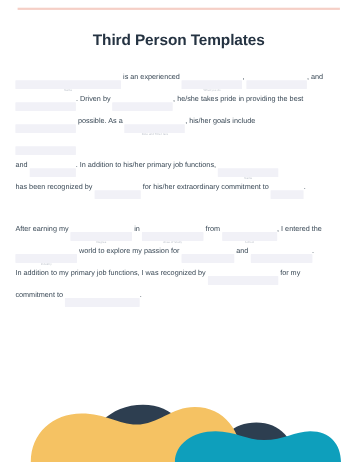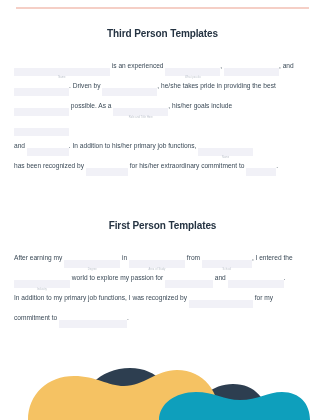--- a/index.html
+++ b/index.html
@@ -39,21 +39,21 @@
     content:"";position:absolute;width:1.4px;height:1.4px;border-radius:50%;
     background:#F2755F;left:0.6px;top:0.6px;
   }
   .rule{
     height:1.5px;background:#F5CFC6;
     margin:7px 16px 0 16px;
   }
 
   
   .section-title{
-    text-align:center;font-size:10px;font-weight:bold;
+    text-align:center;font-size:14px;font-weight:bold;
     color:#253342;letter-spacing:-0.1px;
   }
   #third-title{margin-top:19px;}
   #first-title{margin-top:0;}
 
   
   .para{
     padding:0 14px;
     font-size:6.6px;
     line-height:20px;
@@ -101,21 +101,20 @@
   <div class="section-title" id="third-title">Third Person Templates</div>
   <div class="para" id="third-para" style="margin-top:18px;">
       <div class="ln"><span class="blank" style="width: 96px;"><span class="cap">Name</span></span><span class="txt"> is an experienced </span><span class="blank" style="width: 55px;"><span class="cap">What you do</span></span><span class="txt">, </span><span class="blank" style="width: 55px;"></span><span class="txt">, and</span></div>
       <div class="ln"><span class="blank" style="width: 55px;"></span><span class="txt">. Driven by </span><span class="blank" style="width: 55px;"></span><span class="txt">, he/she takes pride in providing the best</span></div>
       <div class="ln"><span class="blank" style="width: 55px;"></span><span class="txt"> possible. As a </span><span class="blank" style="width: 55px;"><span class="cap">Role and Title Here</span></span><span class="txt">, his/her goals include</span></div>
       <div class="ln"><span class="blank" style="width: 55px;"></span></div>
       <div class="ln"><span class="txt">and </span><span class="blank" style="width: 42px;"></span><span class="txt">. In addition to his/her primary job functions, </span><span class="blank" style="width: 55px;"><span class="cap">Name</span></span></div>
       <div class="ln"><span class="txt">has been recognized by </span><span class="blank" style="width: 42px;"></span><span class="txt"> for his/her extraordinary commitment to </span><span class="blank" style="width: 30px;"></span><span class="txt">.</span></div>
     </div>
 
-  <div class="section-title" id="first-title" style="margin-top:43px;">First Person Templates</div>
   <div class="para" id="first-para" style="margin-top:18px;">
       <div class="ln"><span class="txt">After earning my </span><span class="blank" style="width: 56px;"><span class="cap">Degree</span></span><span class="txt"> in </span><span class="blank" style="width: 56px;"><span class="cap">Area of Study</span></span><span class="txt"> from </span><span class="blank" style="width: 50px;"><span class="cap">School</span></span><span class="txt">, I entered the</span></div>
       <div class="ln"><span class="blank" style="width: 56px;"><span class="cap">Industry</span></span><span class="txt"> world to explore my passion for </span><span class="blank" style="width: 48px;"></span><span class="txt"> and </span><span class="blank" style="width: 56px;"></span><span class="txt">.</span></div>
       <div class="ln"><span class="txt">In addition to my primary job functions, I was recognized by </span><span class="blank" style="width: 64px;"></span><span class="txt"> for my</span></div>
       <div class="ln"><span class="txt">commitment to </span><span class="blank" style="width: 68px;"></span><span class="txt">.</span></div>
     </div>
 
   <div class="blobs">
     <svg viewBox="0 0 325 78" preserveAspectRatio="none">
       <path fill="#2D3E50" d="M78 78 C78 48 100 26 130 26 C158 26 173 46 177 78 Z"></path>

